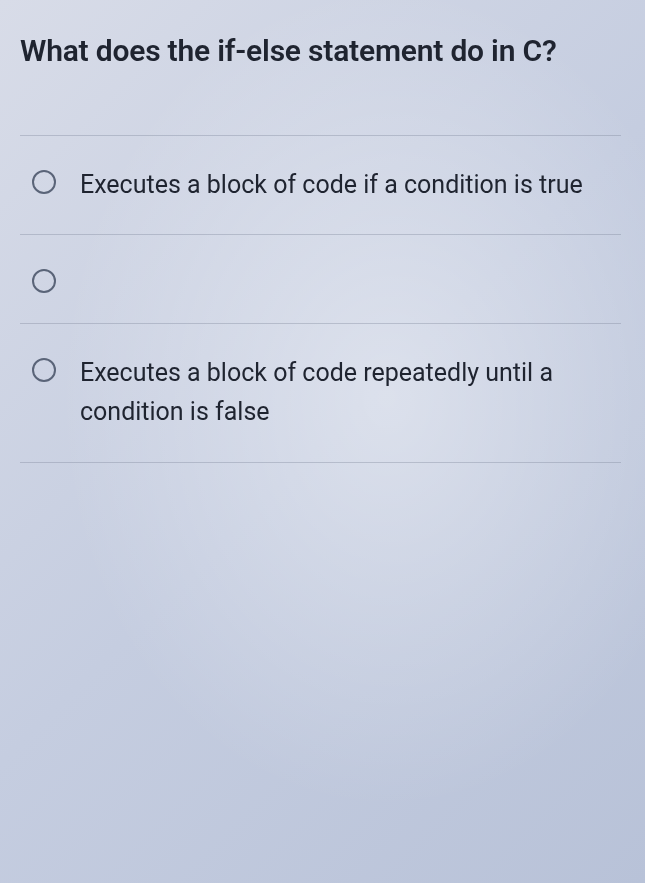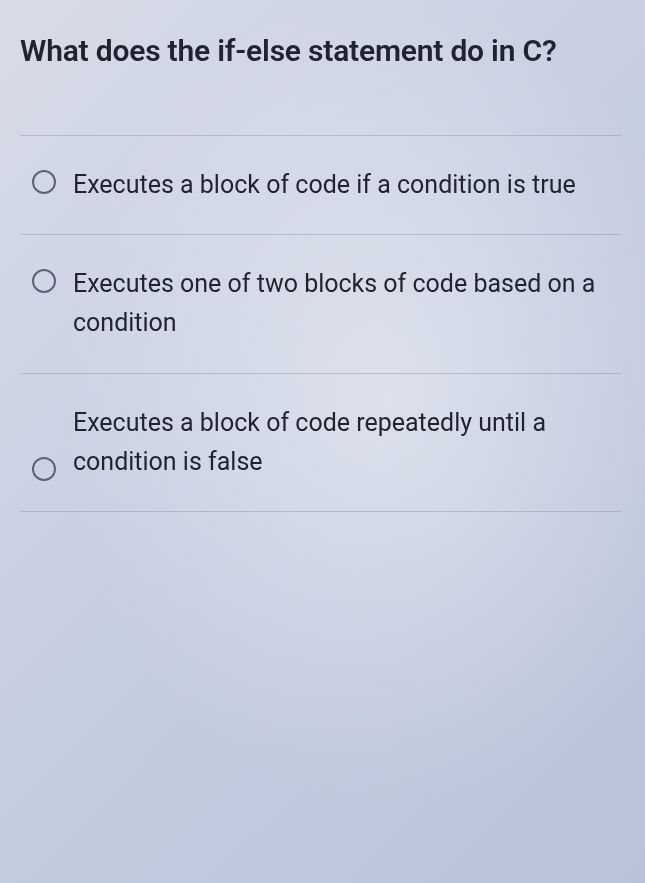--- a/index.html
+++ b/index.html
@@ -39,28 +39,27 @@
     margin-bottom: 60px;
     letter-spacing: -0.2px;
   }
   .options {
     display: flex;
     flex-direction: column;
   }
   .option {
     display: flex;
     align-items: flex-start;
-    gap: 17px;
+    gap: 24px;
     padding: 30px 10px 30px 12px;
     border-top: 1px solid rgba(120,130,150,0.35);
     cursor: pointer;
   }
   .option:last-child {
     border-bottom: 1px solid rgba(120,130,150,0.35);
-    align-items: flex-end;
   }
   .radio {
     flex-shrink: 0;
     width: 24px;
     height: 24px;
     border: 2px solid #5a6478;
     border-radius: 50%;
     margin-top: 4px;
     background: transparent;
   }
@@ -80,21 +79,20 @@
   <div class="options">
 
     <label class="option">
       <span class="radio"></span>
       <span class="option-text">Executes a block of code if a condition is true</span>
     </label>
 
 
     <label class="option">
       <span class="radio"></span>
-      <span class="option-text">Executes one of two blocks of code based on a condition</span>
     </label>
 
     <label class="option">
       <span class="radio"></span>
       <span class="option-text">Executes a block of code repeatedly until a condition is false</span>
     </label>
 
   </div>
 </div>
 

